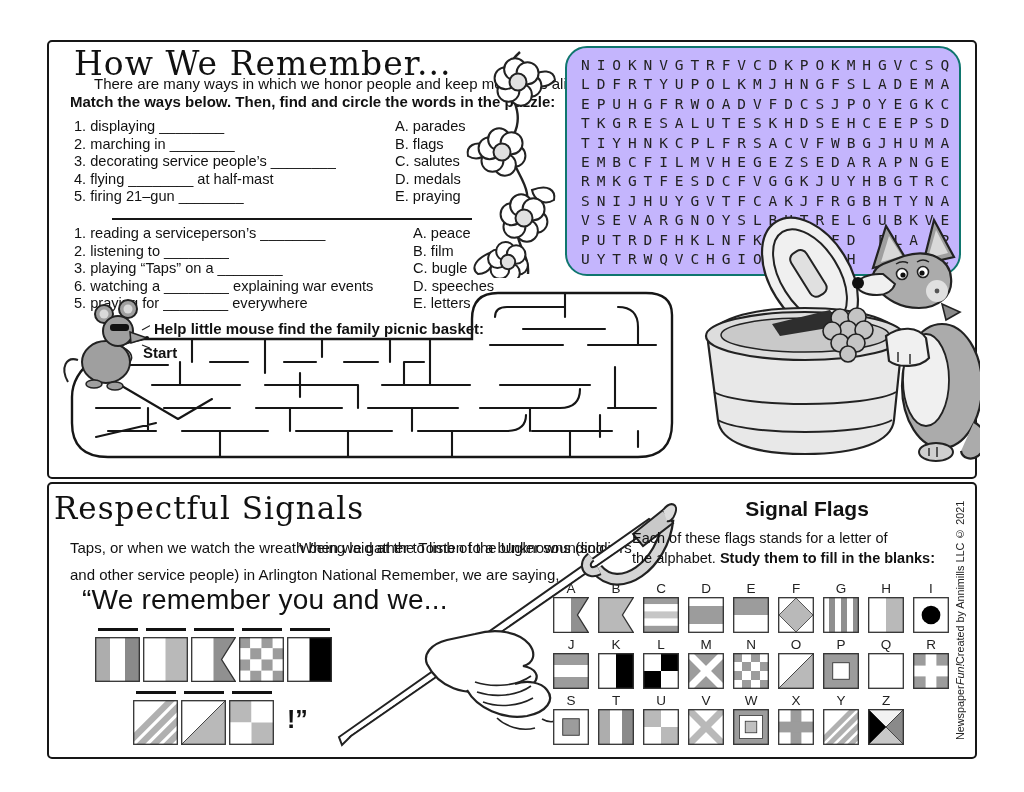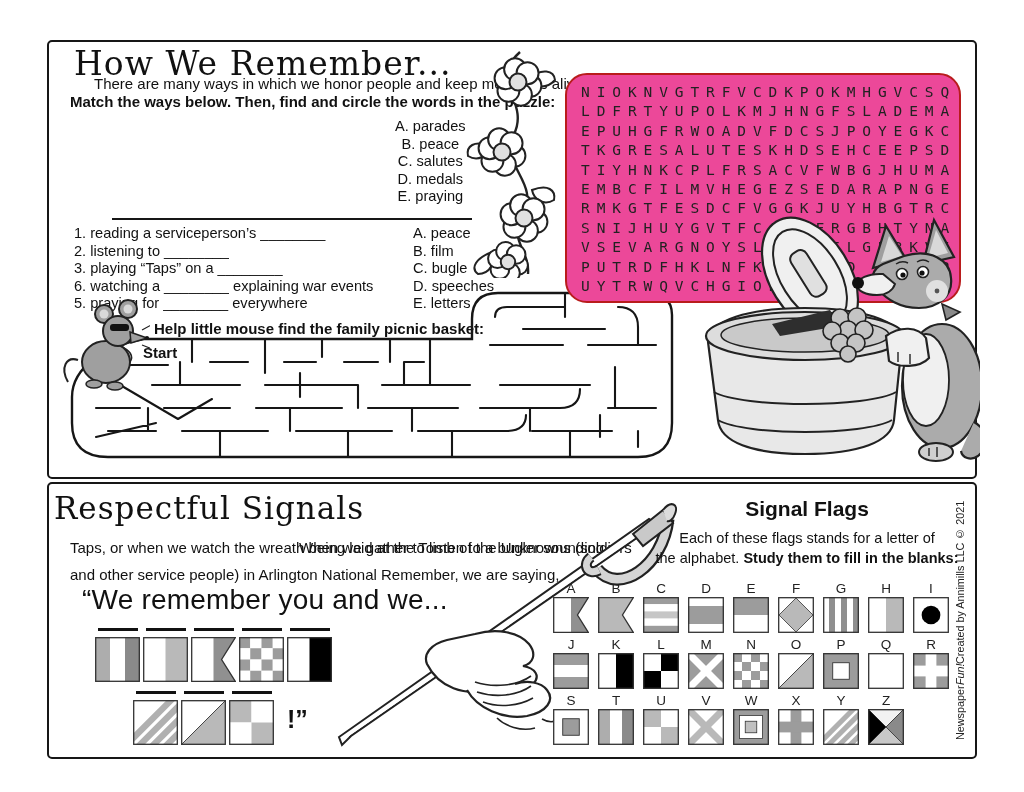--- a/index.html
+++ b/index.html
@@ -4,49 +4,56 @@
 <style>
   html,body{margin:0;padding:0;background:#fff;}
   body{width:1024px;height:792px;position:relative;font-family:"Liberation Sans",sans-serif;color:#111;overflow:hidden;}
   .a{position:absolute;}
   .box{position:absolute;border:2px solid #161616;border-radius:5px;background:#fff;}
   .script{font-family:"DejaVu Serif",serif;letter-spacing:1px;}
   .b{font-weight:bold;}
   .t15{font-size:15px;}
   .mlist div{font-size:14.6px;line-height:17.6px;white-space:pre;}
   .divider{border-top:2px solid #161616;}
-  .ws-box{position:absolute;border:2px solid #b91c1c;border-radius:22px;background:#ec4899;margin-top:27px;}
+  .ws-box{position:absolute;border:2px solid #0f766e;border-radius:22px;background:#c4b5fd;}
   .ws-rows{padding:8px 0 0 14px;}
   .ws-row{font-family:"DejaVu Sans Mono",monospace;font-size:14.5px;letter-spacing:6.9px;line-height:19.4px;white-space:pre;color:#222;}
   .quote{font-size:28px;letter-spacing:.2px;}
   .msg-row{position:absolute;display:flex;gap:3px;}
   .msg-cell{width:45px;}
   .msg-line{width:40px;height:3px;background:#111;margin:0 0 6px 3px;}
   .msg-suffix{font-size:25px;font-weight:bold;margin:14px 0 0 10px;}
   .sf-title{font-size:21px;font-weight:bold;text-align:center;}
-  .sf-desc{font-size:14.5px;text-align:center;line-height:20px;}
+  .sf-desc{font-size:14.5px;line-height:20px;}
   .sf-row{display:flex;gap:9px;margin-bottom:3px;}
   .sf-cell{width:36px;text-align:center;}
   .sf-letter{font-size:13.5px;line-height:17px;color:#222;}
   .copyright{writing-mode:vertical-rl;transform:rotate(180deg);font-size:10.8px;color:#222;display:flex;align-items:center;justify-content:center;white-space:nowrap;}
   .copyright .it{font-style:italic;}
   svg{display:block;}
 </style>
 </head>
 <body>
 
 <div class="box" style="left:47px;top:40px;width:926px;height:435px;">
 
   <div class="a script" style="left:25px;top:2px;font-size:33px;">How We Remember...</div>
   <div class="a t15" style="left:45px;top:33px;">There are many ways in which we honor people and keep memories alive!</div>
   <div class="a t15 b" style="left:21px;top:51px;">Match the ways below. Then, find and circle the words in the puzzle:</div>
 
-  <div class="a mlist" id="m1a" style="left:346px;top:76px;text-align:center;">
+  <div class="a mlist" id="m1i" style="left:25px;top:76px;">
+      <div>1. displaying ________</div>
+      <div>2. marching in ________</div>
+      <div>3. decorating service people’s ________</div>
+      <div>4. flying ________ at half-mast</div>
+      <div>5. firing 21–gun ________</div>
+    </div>
+  <div class="a mlist" id="m1a" style="left:346px;top:76px;">
       <div>A. parades</div>
-      <div>B. peace</div>
+      <div>B. flags</div>
       <div>C. salutes</div>
       <div>D. medals</div>
       <div>E. praying</div>
     </div>
 
   <div class="a divider" style="left:63px;top:176px;width:360px;"></div>
 
   <div class="a mlist" id="m2i" style="left:25px;top:183px;">
       <div>1. reading a serviceperson’s ________</div>
       <div>2. listening to ________</div>

